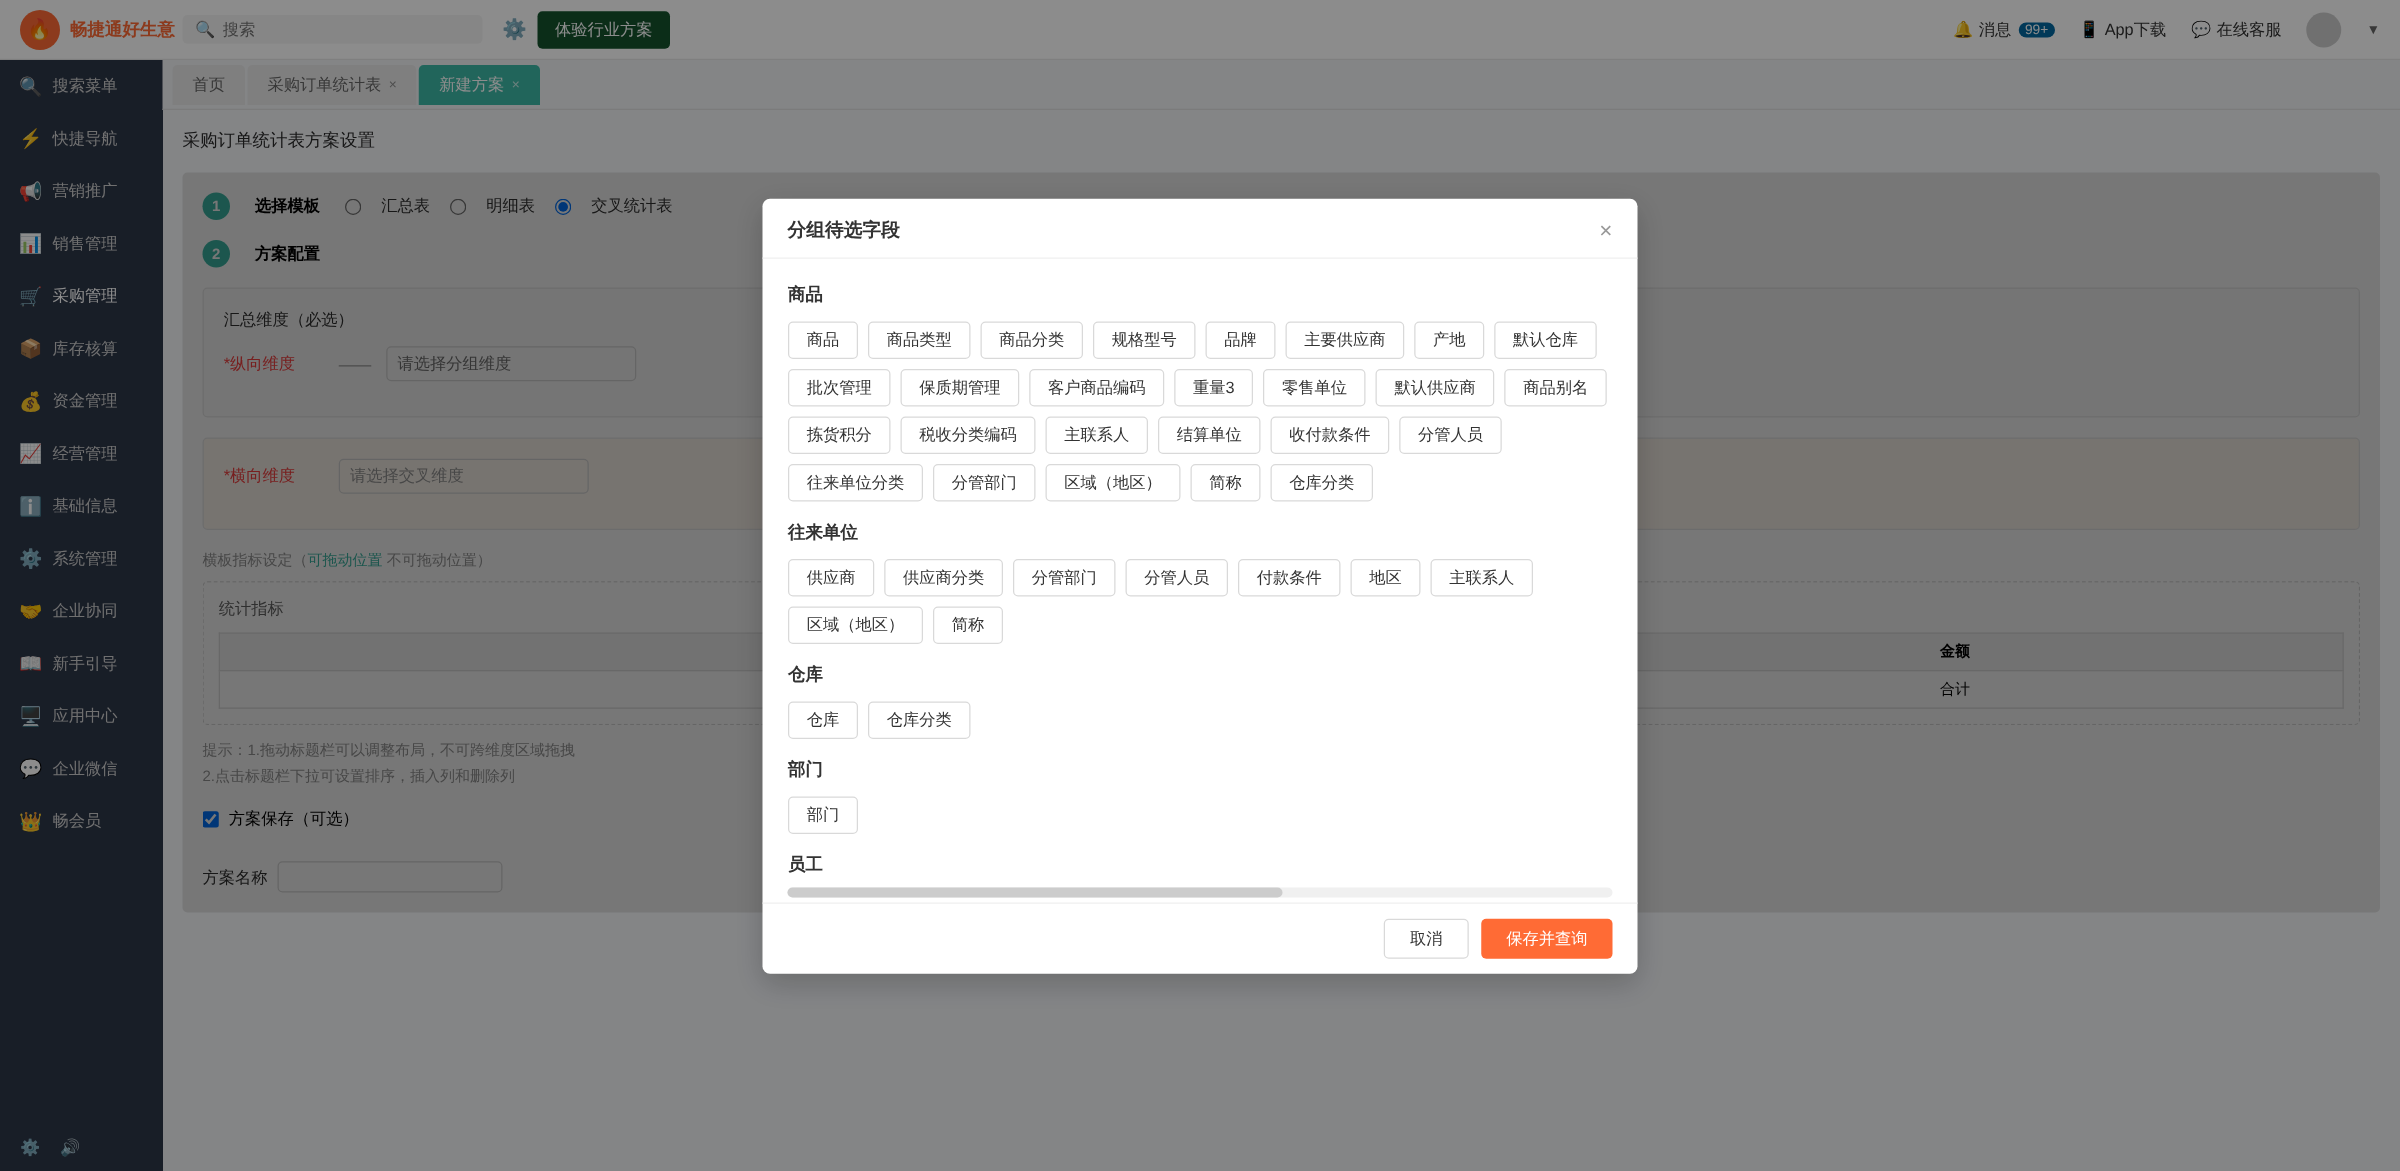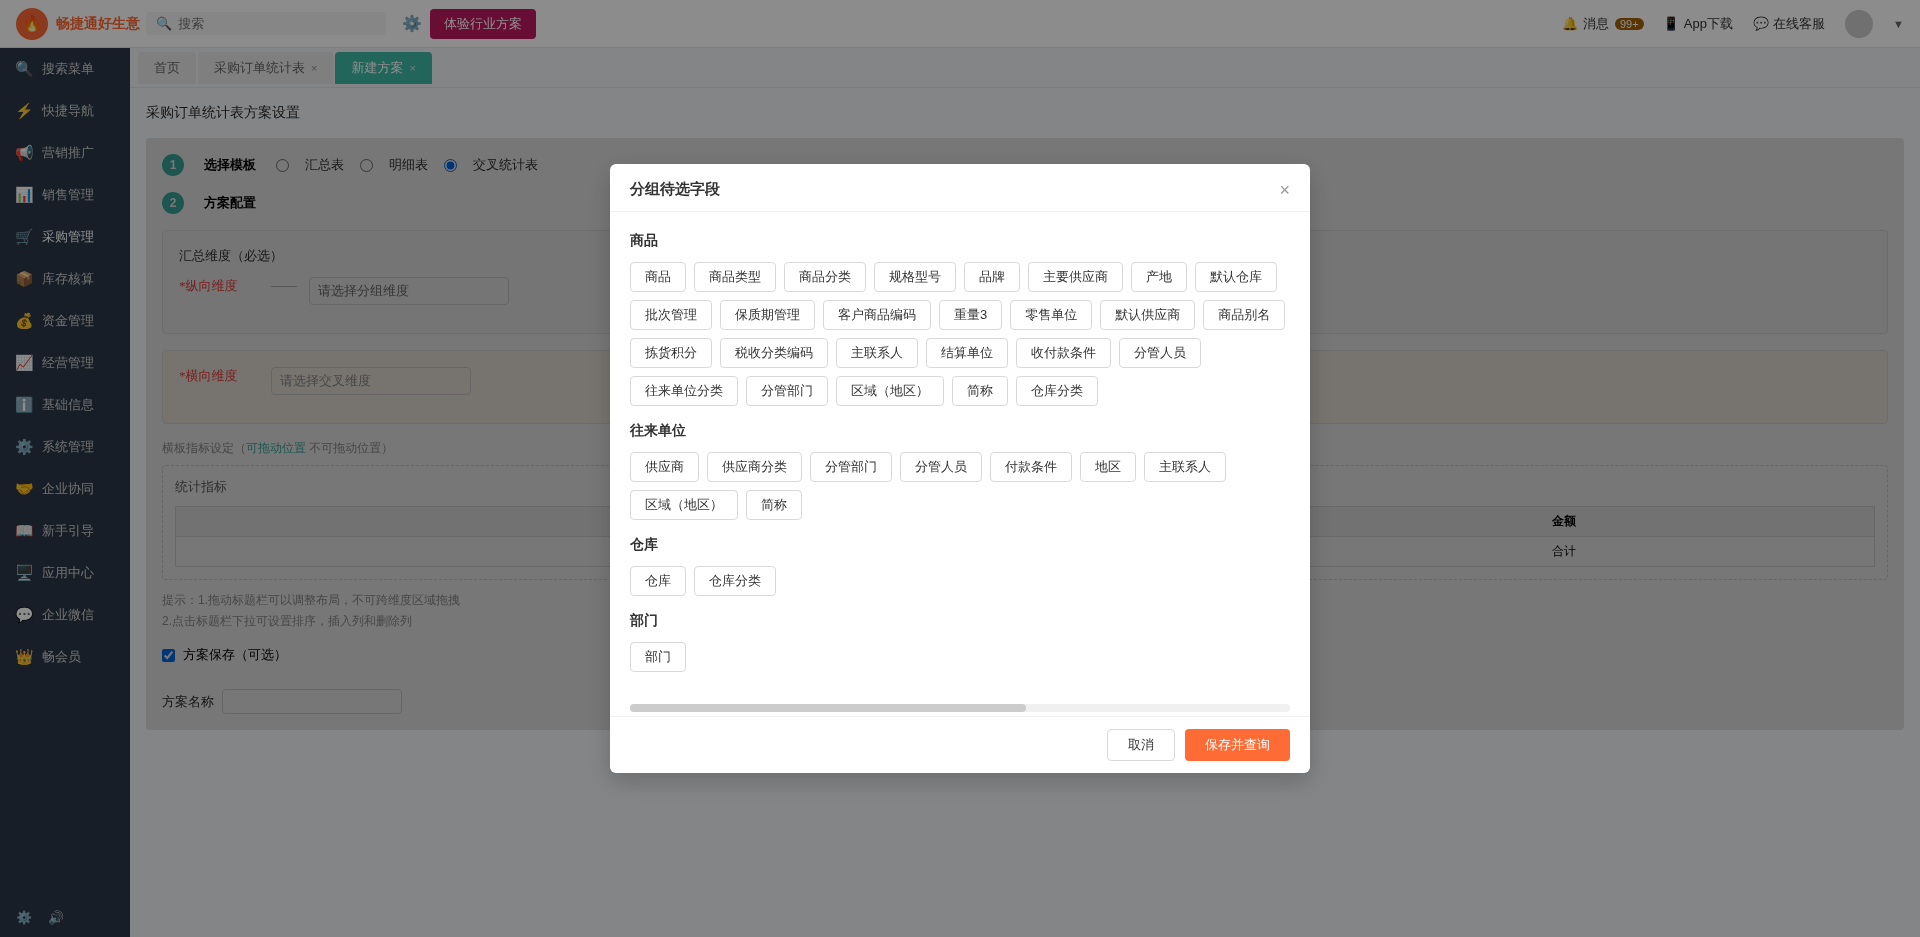--- a/index.html
+++ b/index.html
@@ -54,21 +54,21 @@
       font-size: 13px;
       width: 100%;
     }
     .top-nav-actions {
       display: flex;
       align-items: center;
       gap: 8px;
       margin-right: 16px;
     }
     .btn-experience {
-      background: #be185d;
+      background: #14532d;
       color: white;
       border: none;
       border-radius: 4px;
       padding: 6px 14px;
       cursor: pointer;
       font-size: 13px;
     }
     .top-nav-right {
       margin-left: auto;
       display: flex;
@@ -77,21 +77,21 @@
     }
     .nav-right-item {
       display: flex;
       align-items: center;
       gap: 4px;
       color: #333;
       font-size: 13px;
       cursor: pointer;
     }
     .badge {
-      background: #a16207;
+      background: #0369a1;
       color: white;
       border-radius: 10px;
       padding: 0 5px;
       font-size: 11px;
       margin-left: 2px;
     }
     .avatar {
       width: 28px;
       height: 28px;
       background: #ccc;
@@ -211,23 +211,23 @@
 
     .form-section {
       background: #fafafa;
       border: 1px solid #e8e8e8;
       border-radius: 4px;
       padding: 16px;
       margin-bottom: 16px;
     }
     .form-row {
       display: flex;
+      align-items: center;
       margin-bottom: 12px;
       gap: 12px;
-      font-family: Liberation Serif, serif;
     }
     .form-label { color: #f44; font-size: 13px; min-width: 80px; }
     .form-select {
       border: 1px solid #d9d9d9;
       border-radius: 4px;
       padding: 4px 8px;
       font-size: 13px;
       color: #999;
     }
     .indicator-section {
@@ -570,20 +570,21 @@
         </div>
         <div class="section-title">仓库</div>
         <div class="field-grid">
           <span class="field-tag">仓库</span>
           <span class="field-tag">仓库分类</span>
         </div>
         <div class="section-title">部门</div>
         <div class="field-grid">
           <span class="field-tag">部门</span>
         </div>
+        <div class="section-title">员工</div>
       </div>
 
     <div style="padding:0 20px 4px;">
       <div style="height:8px;background:#f0f0f0;border-radius:4px;position:relative;">
         <div style="height:8px;width:60%;background:#ccc;border-radius:4px;"></div>
       </div>
     </div>
     <div class="dialog-footer">
       <button class="btn-cancel">取消</button>
       <button class="btn-confirm">保存并查询</button>

